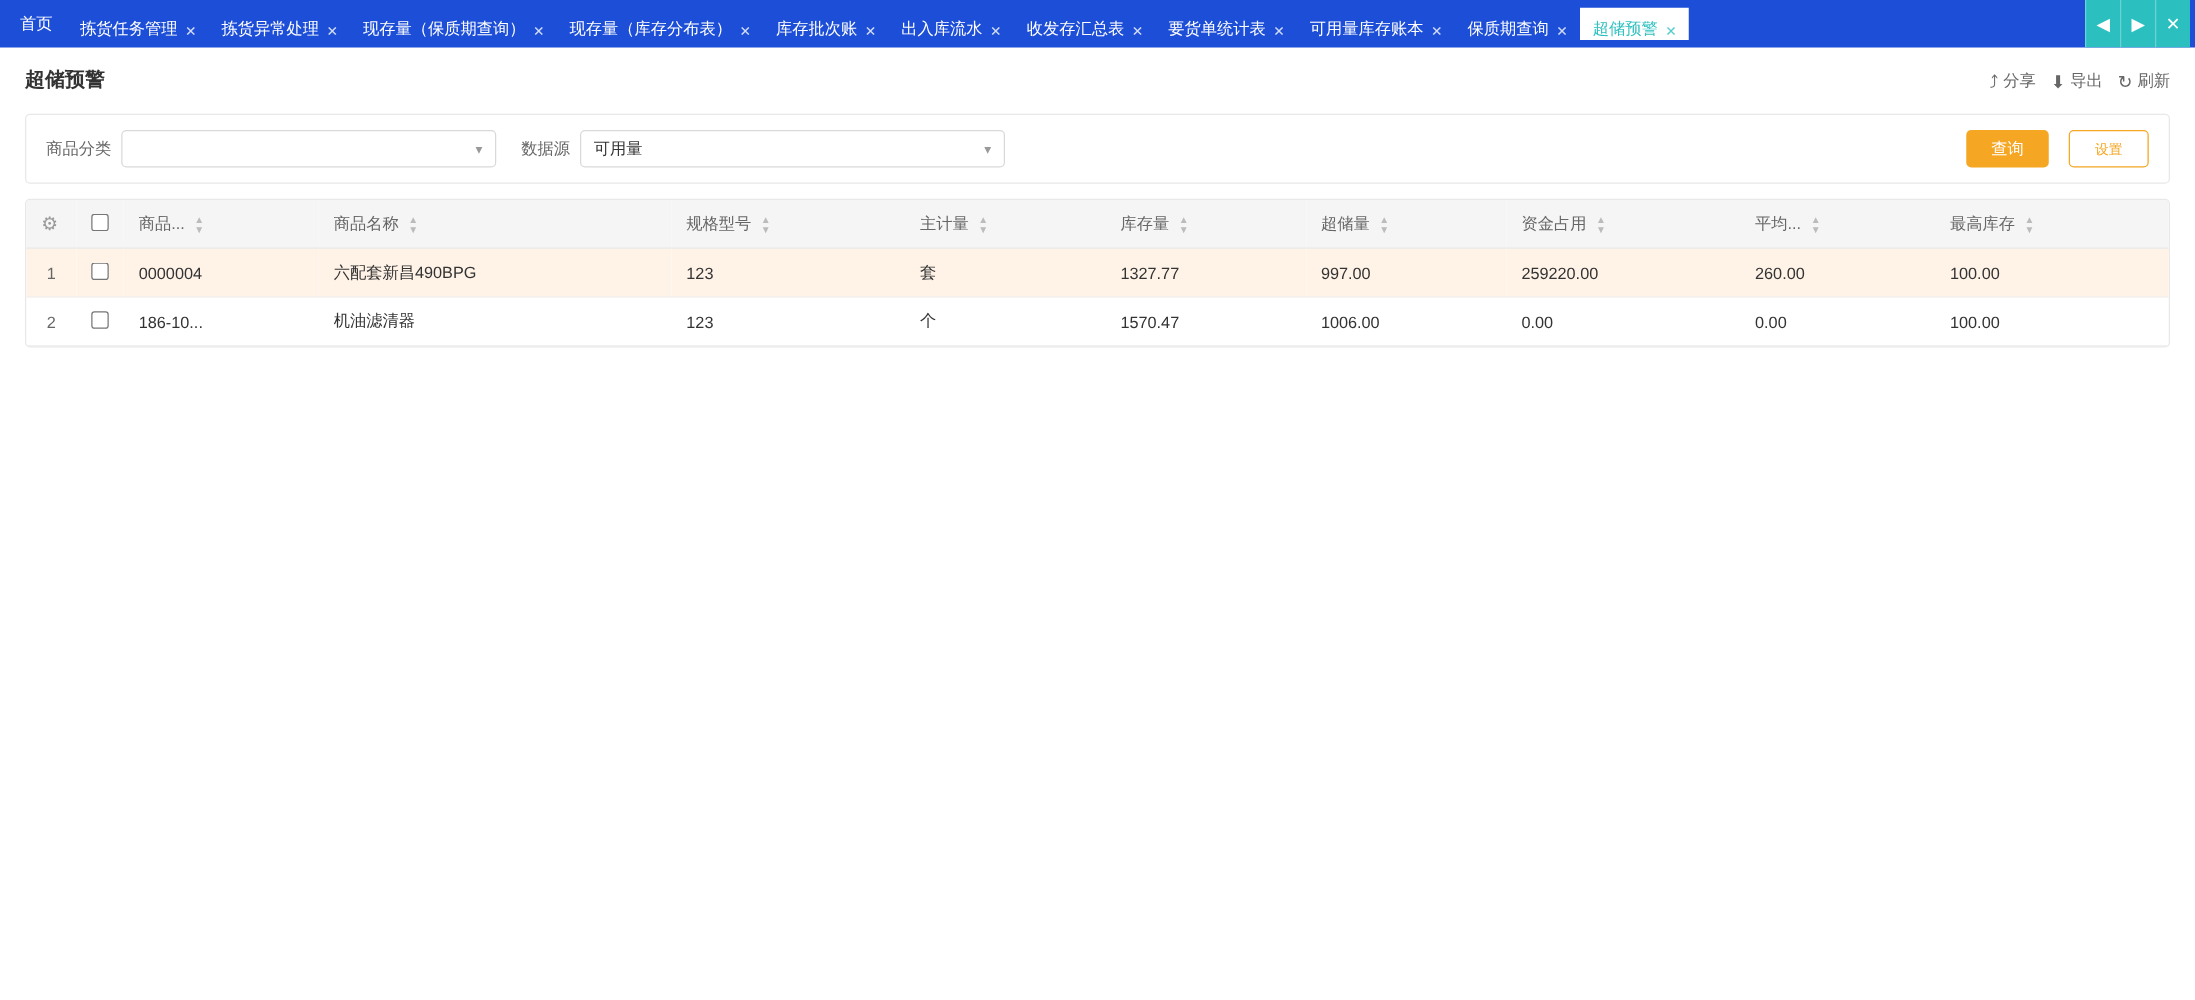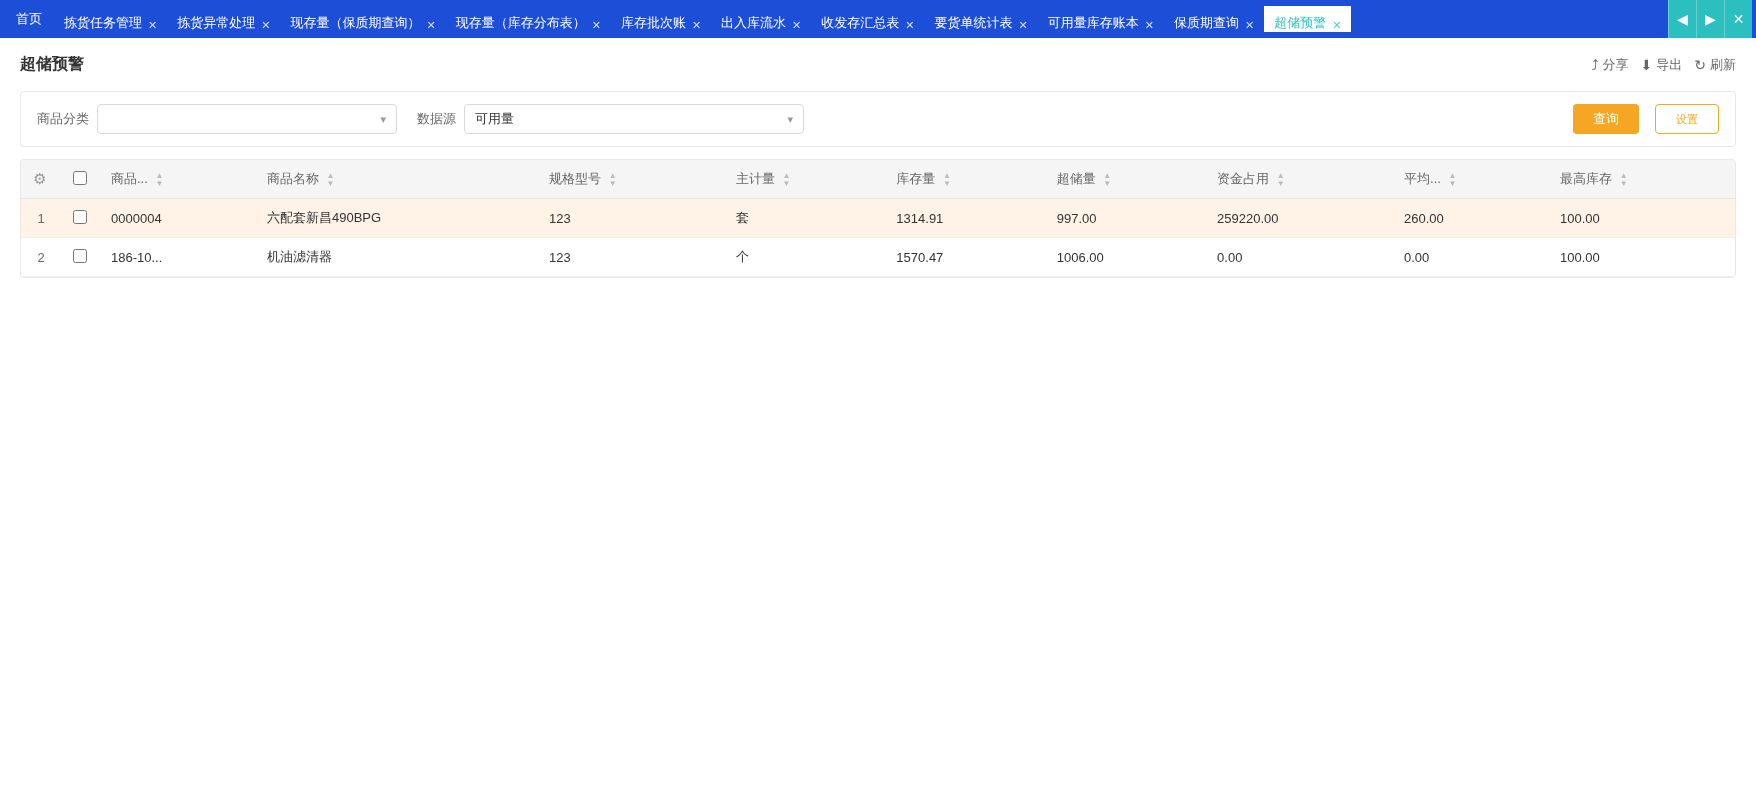--- a/index.html
+++ b/index.html
@@ -228,21 +228,21 @@
       <td class="gear-cell">
         <span class="row-num">1</span>
       </td>
       <td class="checkbox-cell">
         <input type="checkbox" style="">
       </td>
       <td>0000004</td>
       <td>六配套新昌490BPG</td>
       <td>123</td>
       <td>套</td>
-      <td>1314.91</td>
+      <td>1327.77</td>
       <td>997.00</td>
       <td>259220.00</td>
       <td>260.00</td>
       <td>100.00</td>
     </tr>
           <tr>
       <td class="gear-cell">
         <span class="row-num">2</span>
       </td>
       <td class="checkbox-cell">

